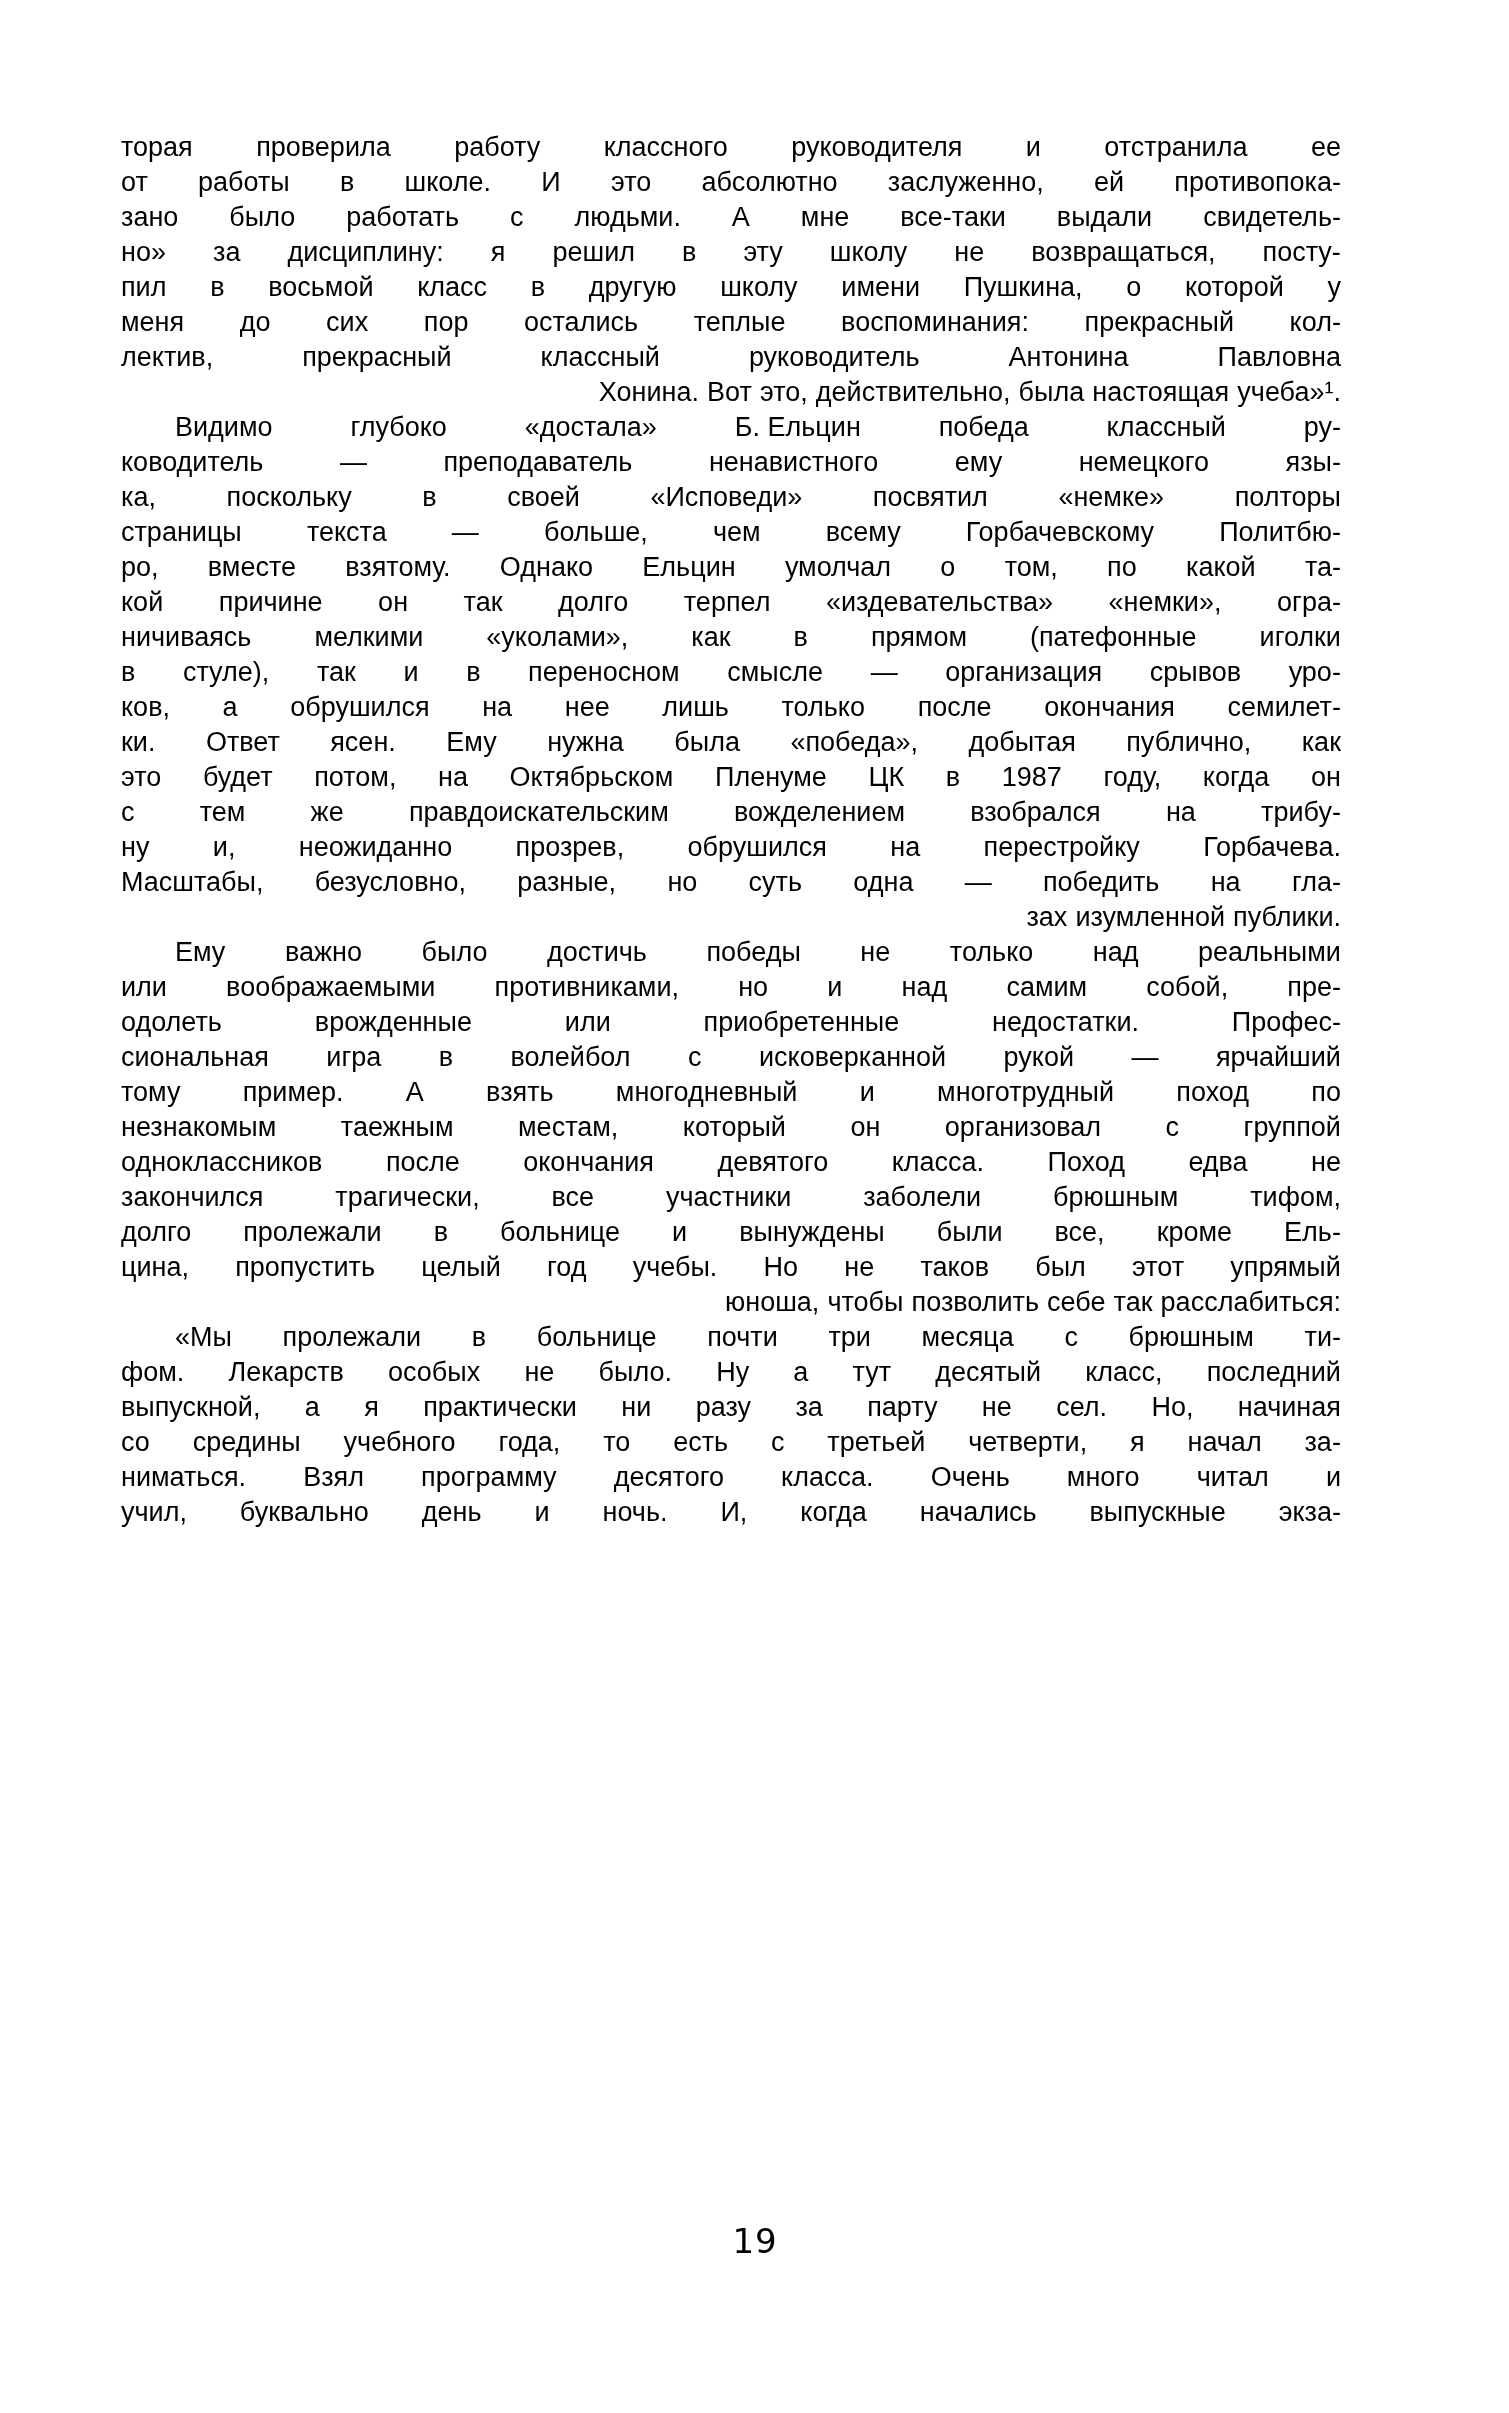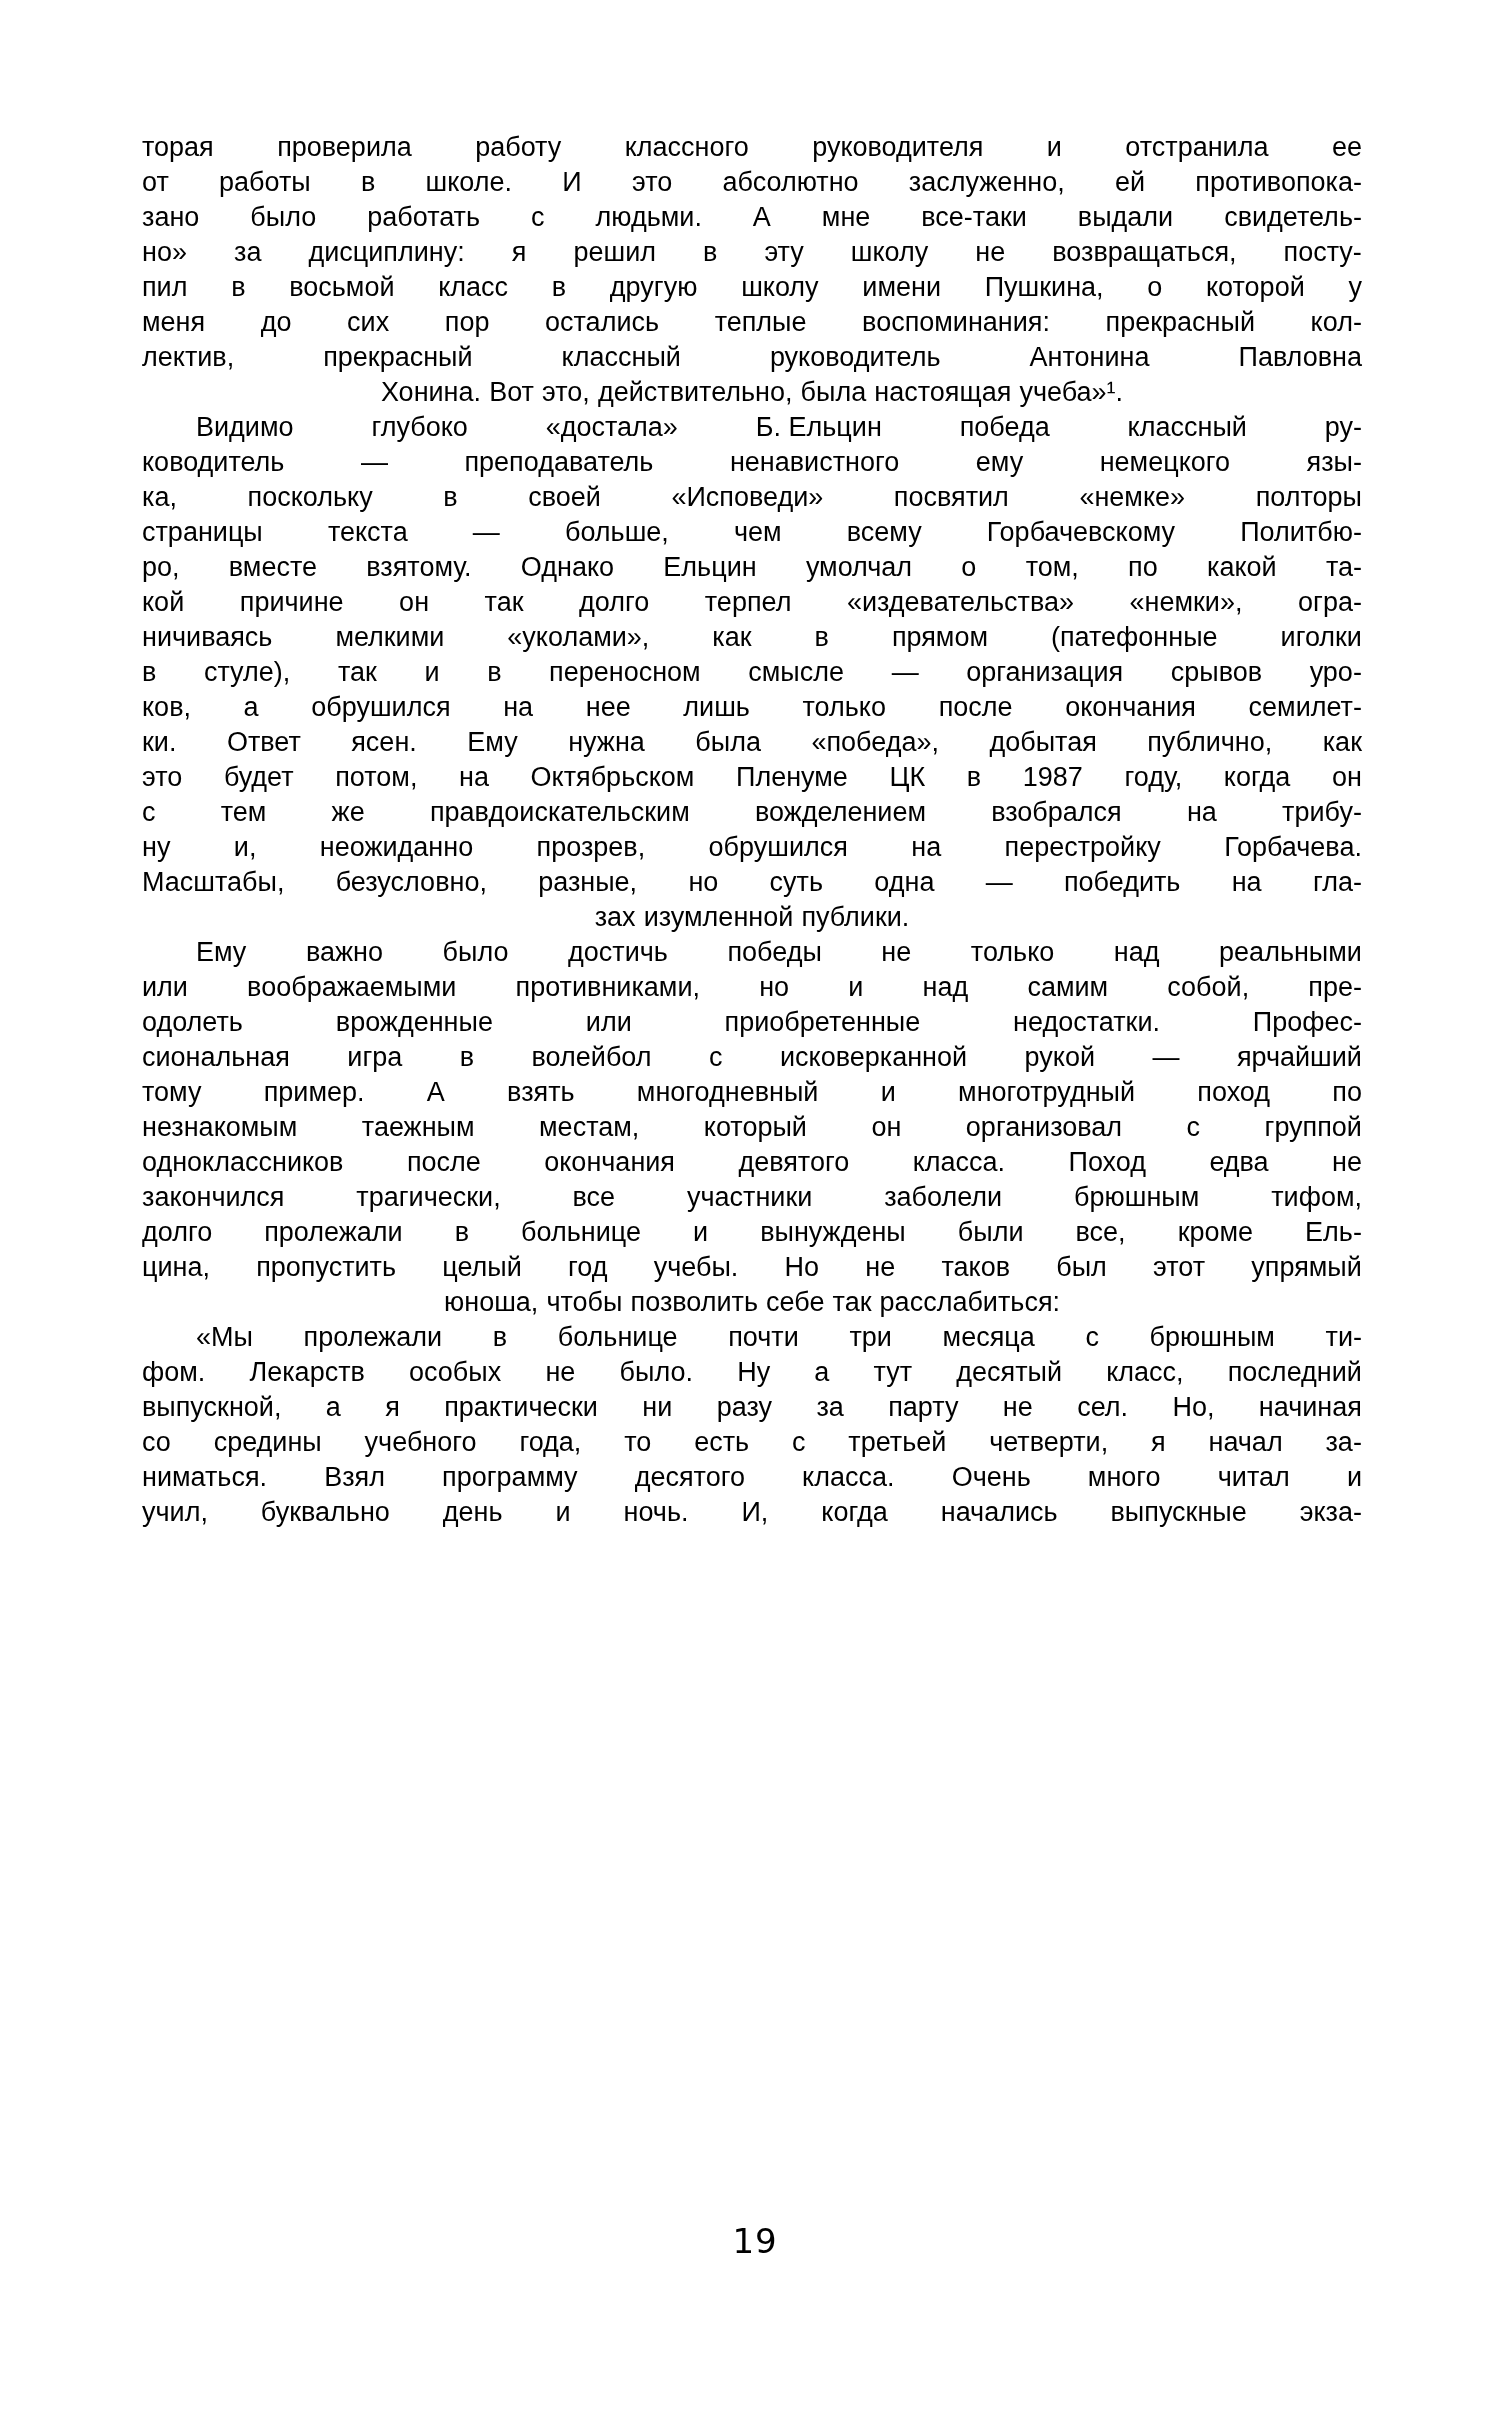--- a/index.html
+++ b/index.html
@@ -17,21 +17,21 @@
     position: relative;
     width: 1510px;
     height: 2413px;
     background: #ffffff;
     overflow: hidden;
   }
 
   
   #text-column {
     position: absolute;
-    left: 142px;
+    left: 121px;
     top: 130px;
     width: 1220px;
   }
 
   .para {
     margin: 0;
     padding: 0;
   }
 
   
@@ -45,21 +45,21 @@
     font-weight: 400;
     letter-spacing: 0px;
     
     transform-origin: left center;
   }
   .line > span {
     display: inline-block;
   }
   
   .line.flush {
-    justify-content: center;
+    justify-content: flex-end;
   }
   .line.flush > span + span {
     margin-left: 0.30em;
   }
   
   .line.indent {
     padding-left: 54px;
   }
 
   

